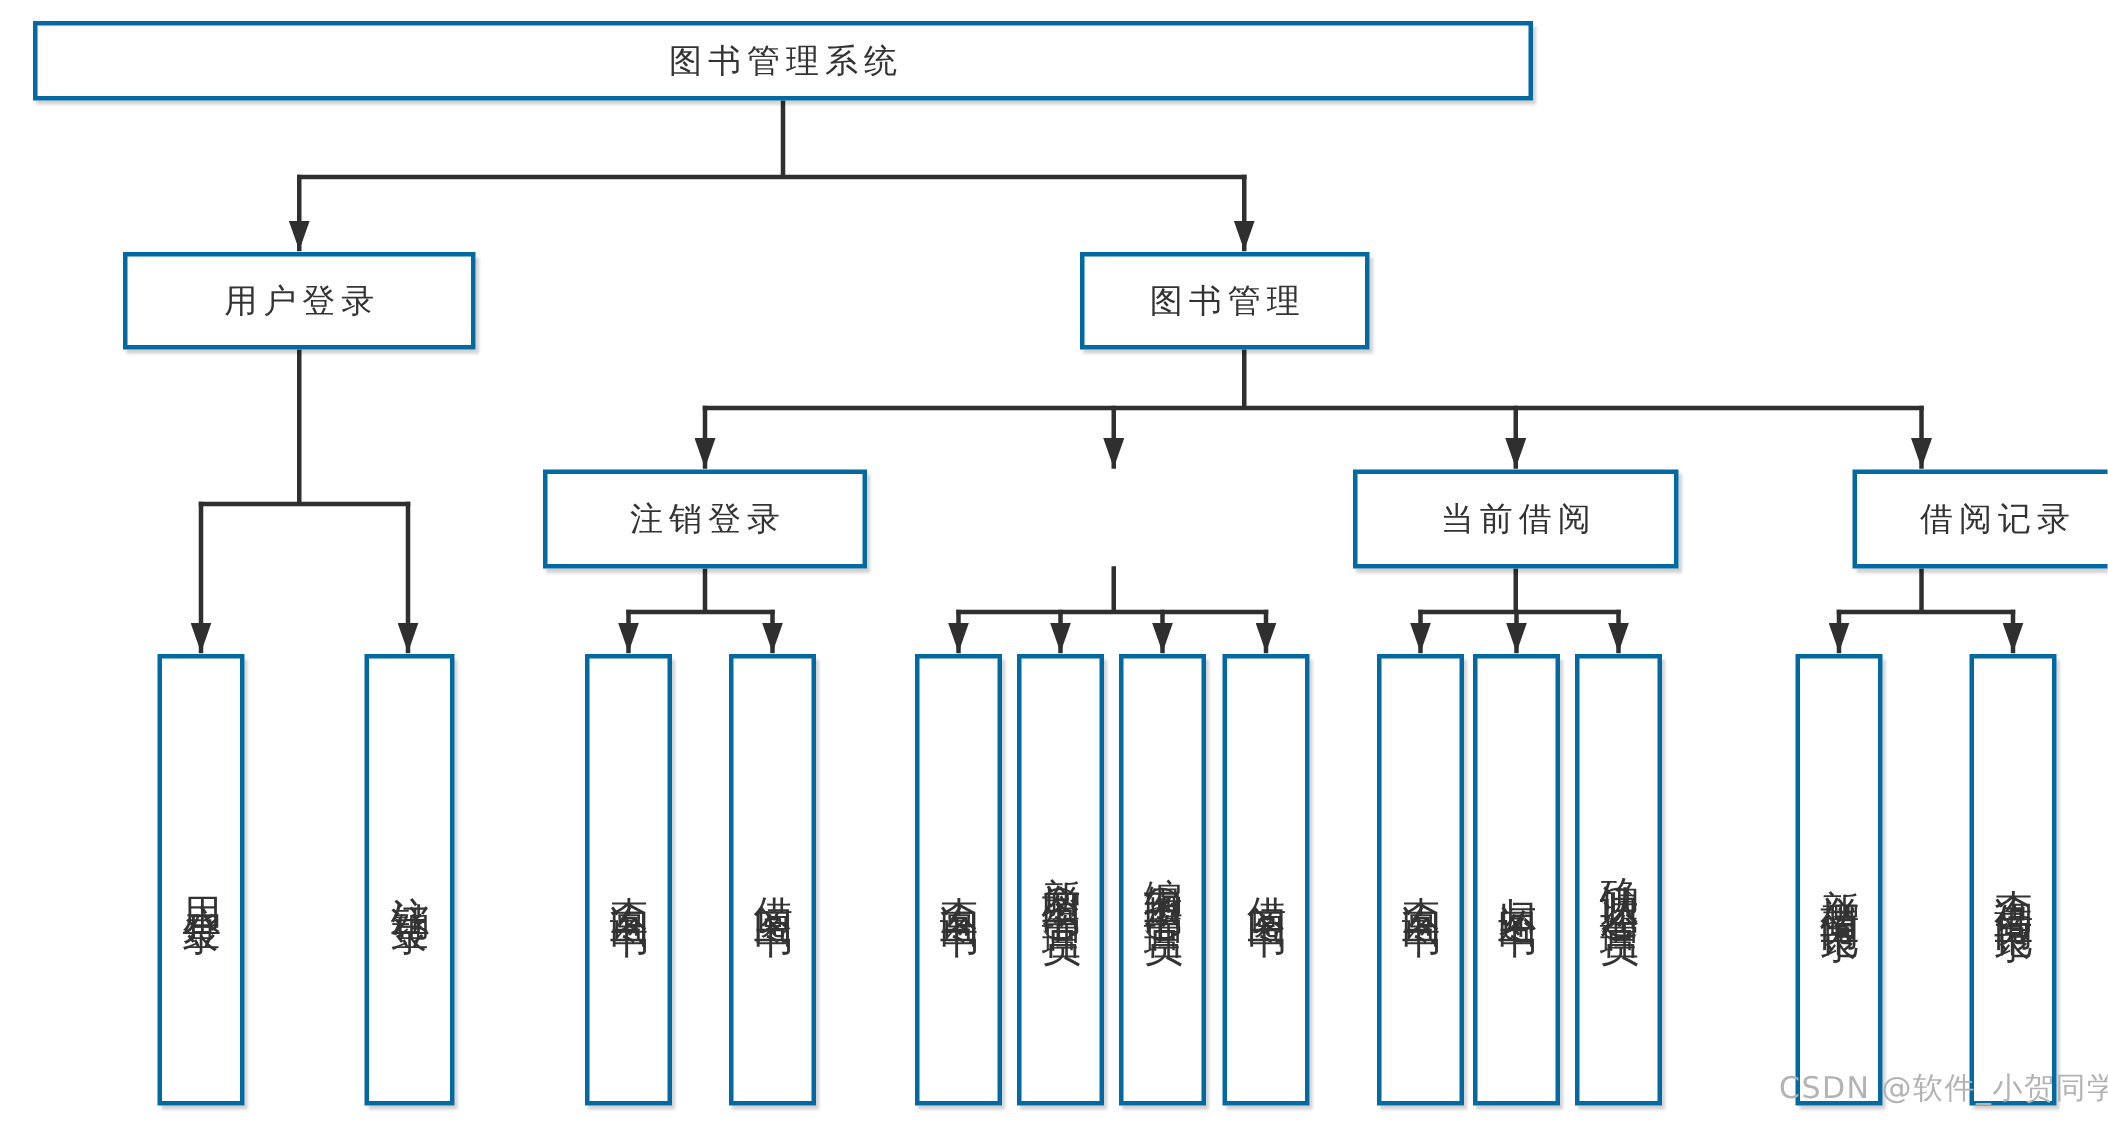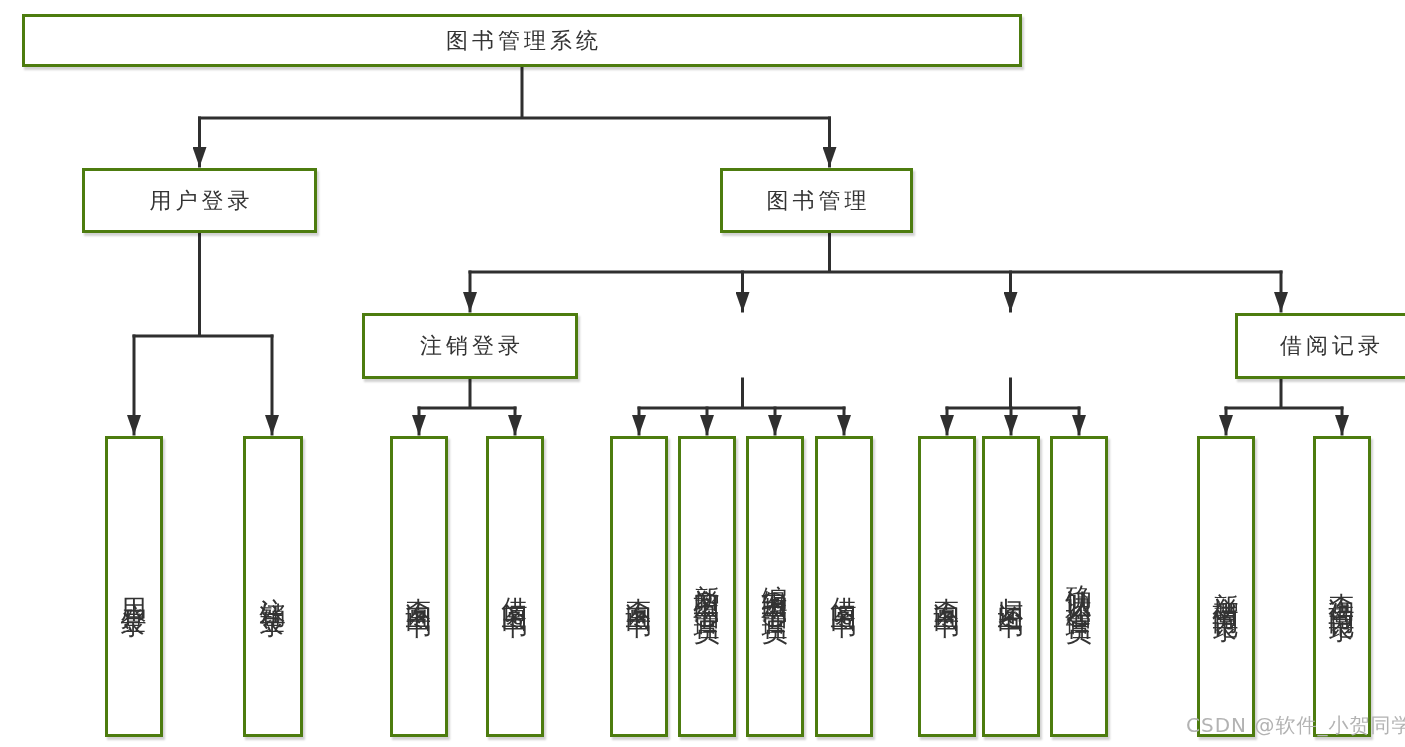--- a/index.html
+++ b/index.html
@@ -19,21 +19,21 @@
   }
   #wires {
     position: absolute;
     left: 0; top: 0;
     width: 1405px; height: 747px;
   }
   .node {
     position: absolute;
     box-sizing: border-box;
     background: #ffffff;
-    border: 3px solid #4d7c0f;
+    border: 3px solid #0369a1;
     display: flex;
     align-items: center;
     justify-content: center;
     box-shadow: 2px 3px 2px rgba(0,0,0,0.18);
     color: #333333;
   }
   .node.h span {
     font-size: 22px;
     letter-spacing: 4px;
     text-indent: 4px;
@@ -114,20 +114,23 @@
   <div class="node h" style="left:82px;top:168px;width:235px;height:65px">
     <span>用户登录</span>
   </div>
   <div class="node h" style="left:720px;top:168px;width:193px;height:65px">
     <span>图书管理</span>
   </div>
 
   <div class="node h" style="left:362px;top:313px;width:216px;height:66px">
     <span>注销登录</span>
   </div>
+  <div class="node h" style="left:902px;top:313px;width:217px;height:66px">
+    <span>当前借阅</span>
+  </div>
   <div class="node h" style="left:1235px;top:313px;width:190px;height:66px">
     <span>借阅记录</span>
   </div>
 
   <div class="node v" style="left:105px;top:436px;width:58px;height:301px">
     <span>用户登录</span>
   </div>
   <div class="node v" style="left:243px;top:436px;width:60px;height:301px">
     <span>注销登录</span>
   </div>

